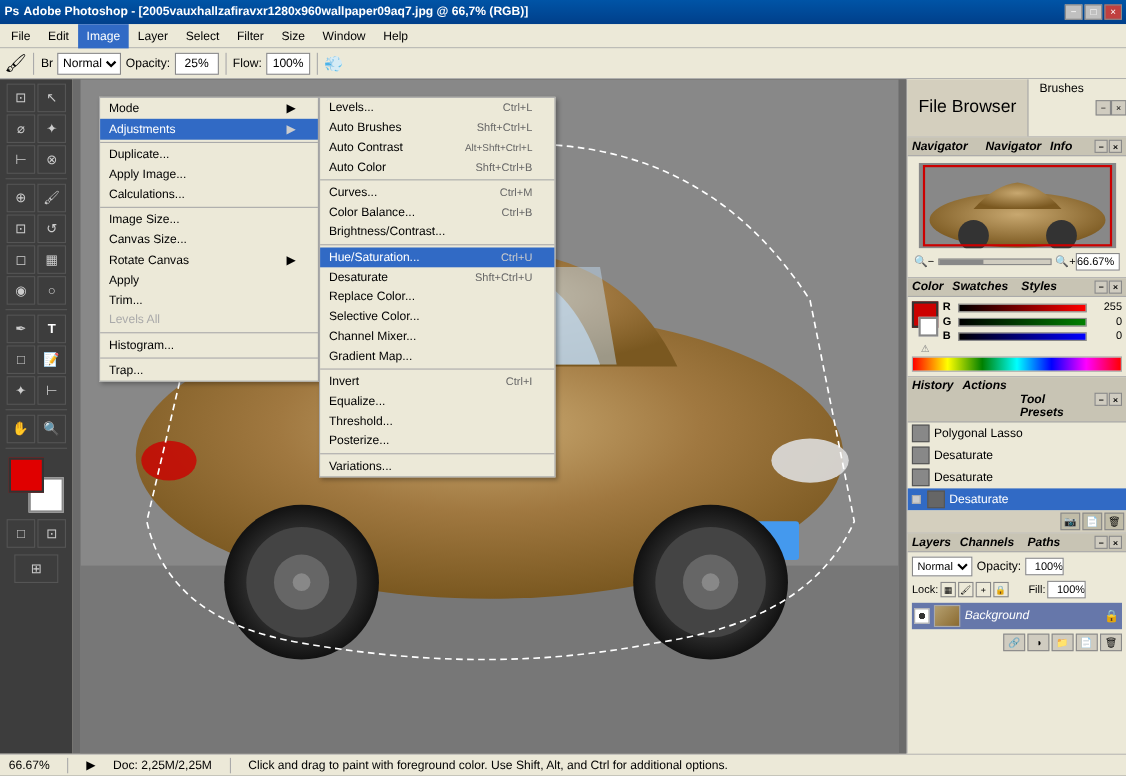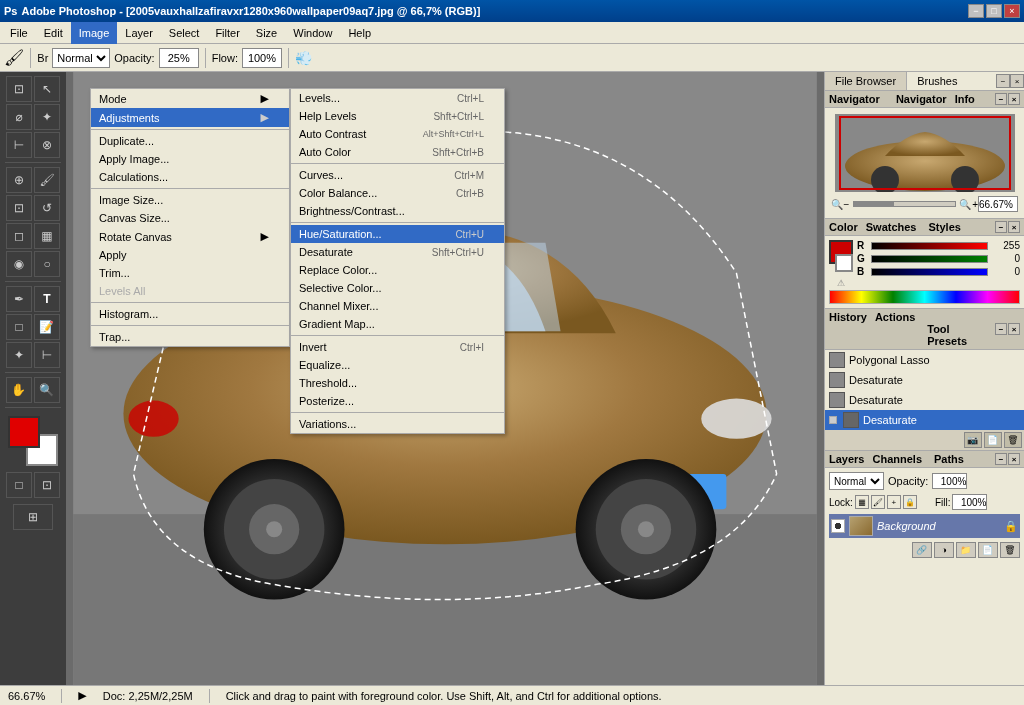--- a/index.html
+++ b/index.html
@@ -197,21 +197,21 @@
     }
 
     
     .panel-header {
       display: flex;
       align-items: center;
       justify-content: space-between;
       background: #c8c4b4;
       padding: 2px 4px;
       border-bottom: 1px solid #aaa;
-      font-size: 11px; font-weight: bold;
+      font-size: 11px; font-weight: bold; font-style: italic;
     }
     .panel-header-btns { display: flex; gap: 1px; }
     .panel-header-btn { width: 12px; height: 12px; background: #d0ccc0; border: 1px solid #888; cursor: pointer; font-size: 8px; display: flex; align-items: center; justify-content: center; }
 
   </style>
 </head>
 <body>
 
 <div id="titlebar">
   <div class="title">
@@ -303,21 +303,21 @@
         <span>Trap...</span>
       </div>
   </div>
 
   <div id="adjustments-submenu">
     <div class="menu-popup-item">
       <span>Levels...</span>
         <span class="shortcut">Ctrl+L</span>
     </div>
     <div class="menu-popup-item">
-      <span>Help Levels</span>
+      <span>Auto Brushes</span>
         <span class="shortcut">Shft+Ctrl+L</span>
     </div>
     <div class="menu-popup-item">
       <span>Auto Contrast</span>
         <span class="shortcut" style="font-size:9px;">Alt+Shft+Ctrl+L</span>
     </div>
     <div class="menu-popup-item">
       <span>Auto Color</span>
         <span class="shortcut">Shft+Ctrl+B</span>
     </div>
@@ -490,21 +490,21 @@
         <circle cx="200" cy="455" r="8" fill="#888"></circle>
 
         <path d="M100,230 Q200,80 370,60 Q560,45 660,200 L700,400 Q660,490 520,510 Q370,540 200,510 Q80,490 60,400 Z" fill="none" stroke="white" stroke-width="1.5" stroke-dasharray="6,4"></path>
       </svg>
     </div>
   </div>
 
   <div id="right-panel" style="width:200px; background:#ece9d8; border-left:1px solid #aaa; display:flex; flex-direction:column; overflow:hidden;">
 
     <div style="display:flex; background:#ece9d8; border-bottom:1px solid #aaa;">
-      <div style="padding:3px 10px; font-size:11px; cursor:pointer; border-right:1px solid #aaa; background:#d4cfbe;">File Browser</div>
+      <div style="padding:17px 10px; font-size:16px; cursor:pointer; border-right:1px solid #aaa; background:#d4cfbe;">File Browser</div>
       <div style="padding:3px 10px; font-size:11px; cursor:pointer;">Brushes</div>
       <div style="margin-left:auto; display:flex; align-items:center;">
         <div style="width:14px;height:14px;background:#d0ccc0;border:1px solid #888;cursor:pointer;font-size:8px;display:flex;align-items:center;justify-content:center;">−</div>
         <div style="width:14px;height:14px;background:#d0ccc0;border:1px solid #888;cursor:pointer;font-size:8px;display:flex;align-items:center;justify-content:center;">×</div>
       </div>
     </div>
 
     <div class="panel-header">
       <span>Navigator</span>
       <div style="display:flex; gap:4px; align-items:center;">

